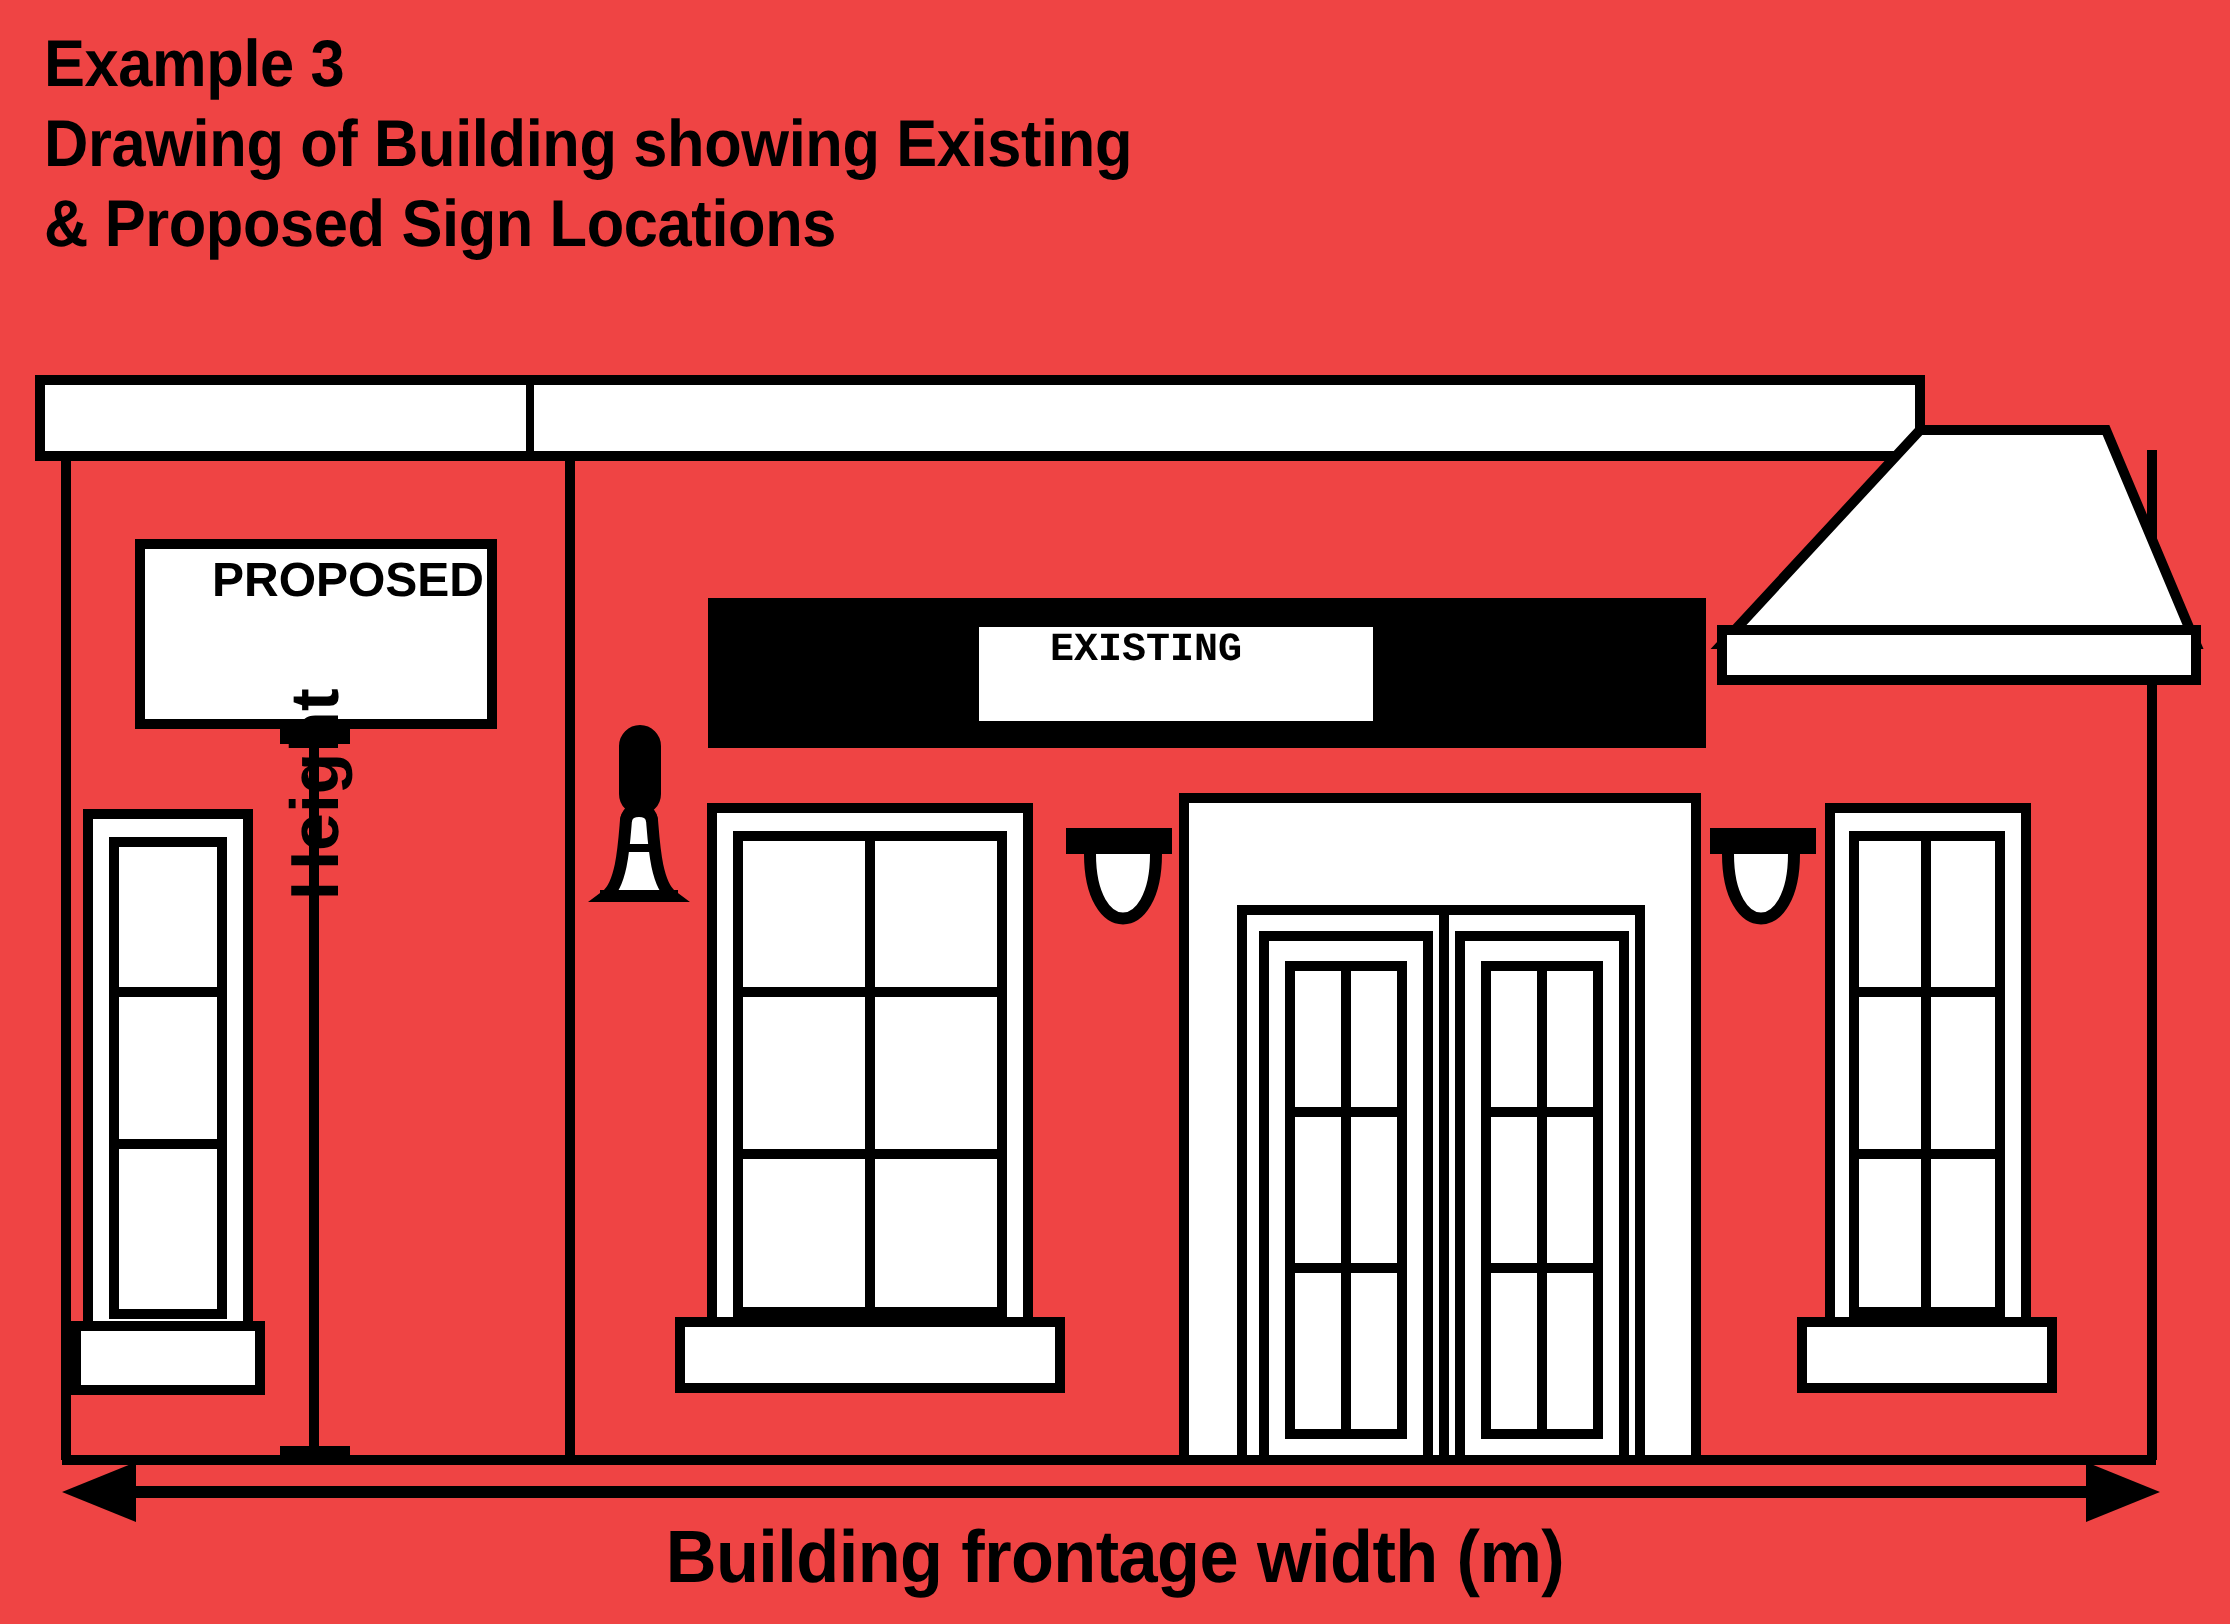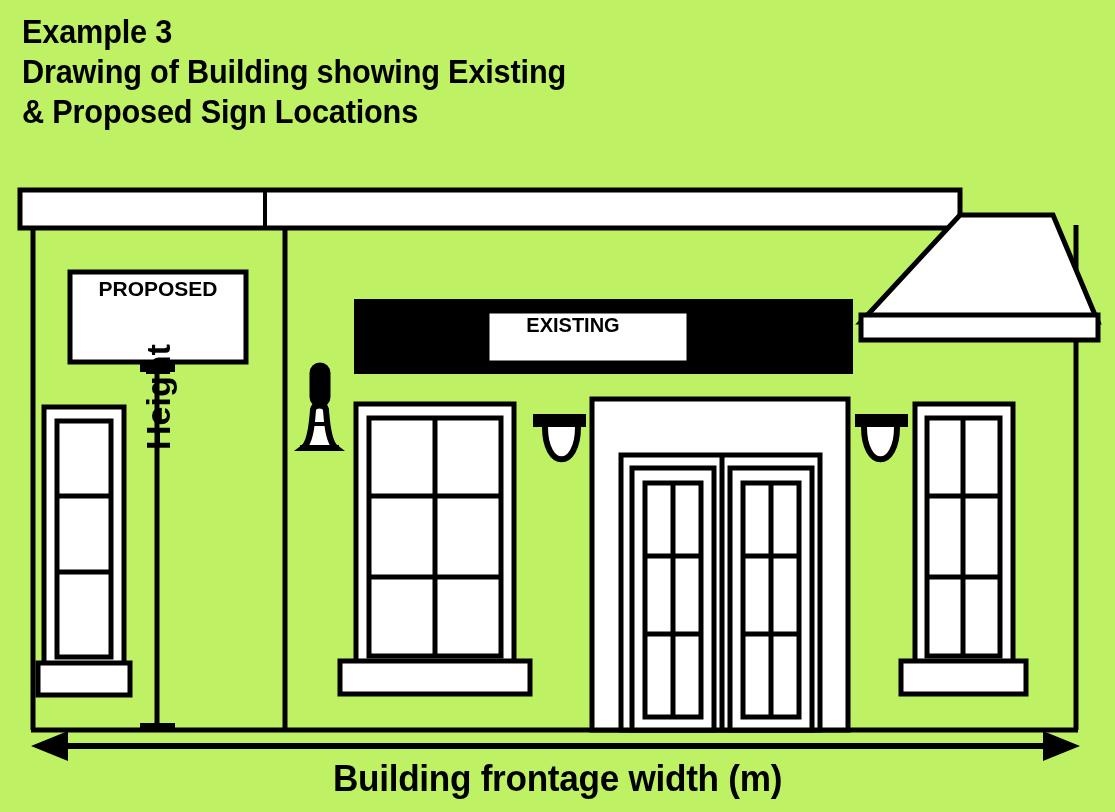--- a/index.html
+++ b/index.html
@@ -14,21 +14,21 @@
     font-family: "Liberation Sans", sans-serif;
     color: #000000;
     overflow: hidden;
     position: relative;
   }
 
   #page {
     position: relative;
     width: 1115px;
     height: 812px;
-    background: #bef264;
+    background: #ef4444;
   }
 
   
   .title-block {
     position: absolute;
     left: 22px;
     top: 12px;
     width: 1000px;
   }
   .title-line {
@@ -60,29 +60,31 @@
     font-weight: bold;
     font-family: "Liberation Sans", sans-serif;
     line-height: 1.08;
     color: #000;
   }
 
   #proposed-sign-text {
     left: 72px;
     top: 278px;
     width: 172px;
-    font-size: 21px;
+    font-size: 24px;
+    padding-left: 16px;
   }
   #proposed-sign-text span { display: block; }
 
   #existing-sign-text {
     left: 491px;
     top: 315px;
     width: 164px;
     font-size: 20px;
+    font-family: Liberation Mono, monospace;
   }
   #existing-sign-text span { display: block; }
 
   #height-label {
     position: absolute;
     left: 139px;
     top: 450px;
     width: 200px;
     font-family: "Liberation Sans Narrow", "Liberation Sans", sans-serif;
     font-weight: bold;

